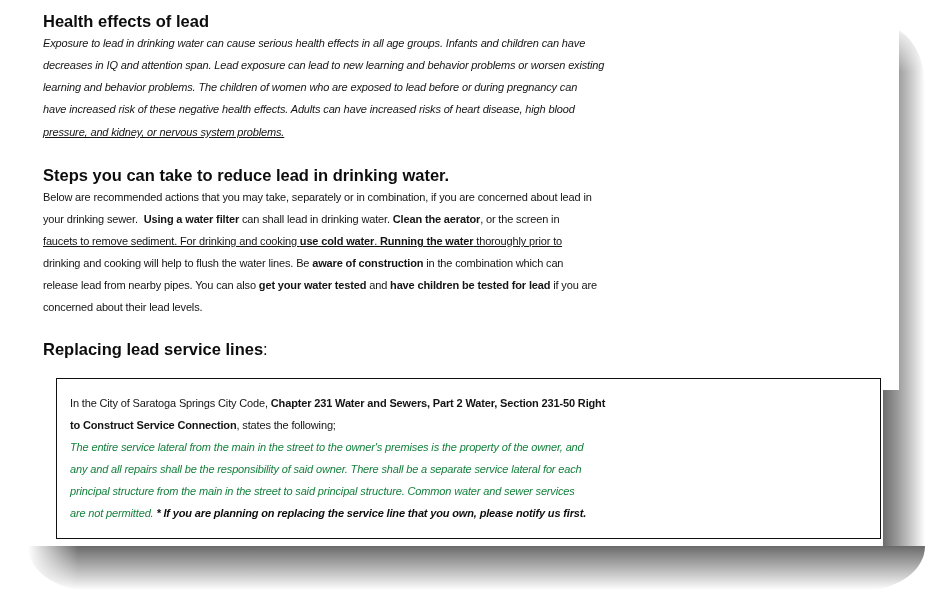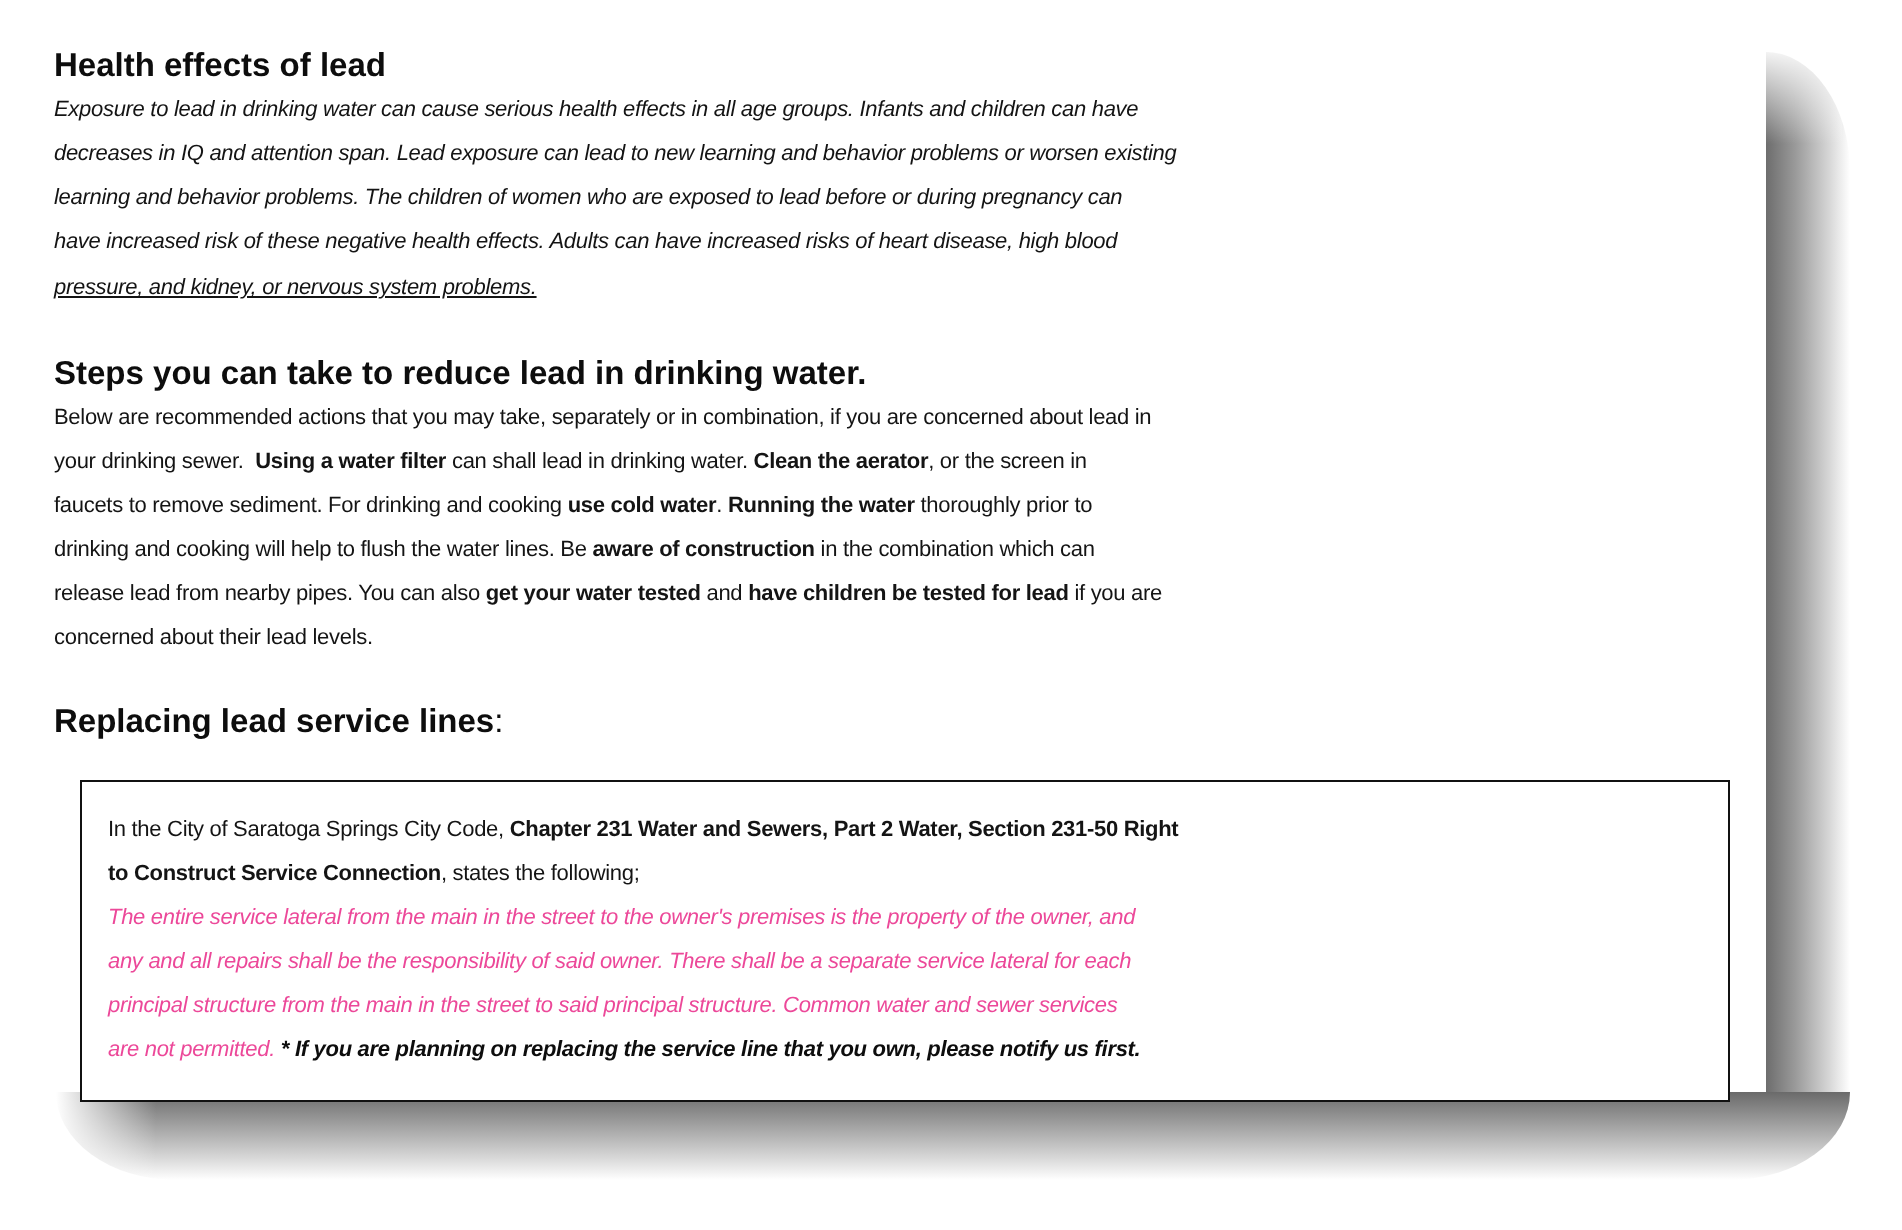--- a/index.html
+++ b/index.html
@@ -20,37 +20,37 @@
     position:absolute; left:28px; top:546px; width:897px; height:44px;
     background:linear-gradient(to bottom, #6a6a6a 0%, #9d9d9d 35%, #d8d8d8 75%, rgba(255,255,255,0) 100%);
     border-bottom-left-radius:60px 44px;
     border-bottom-right-radius:60px 44px;
   }
   .shadow-bottom-fade {
     position:absolute; left:28px; top:546px; width:50px; height:44px;
     background:linear-gradient(to right, #ffffff 0%, rgba(255,255,255,0) 100%);
   }
   .page {
-    position:absolute; left:0; top:0; width:883px; height:390px; background:#ffffff;margin-top:12px;
+    position:absolute; left:16px; top:0; width:883px; height:390px; background:#ffffff;
   }
   .content { position:absolute; left:27px; top:0; width:856px; }
   .h {
     position:absolute; left:0; font-weight:bold; font-size:16.5px; color:#0d0d0d; white-space:nowrap;
   }
   .line {
     position:absolute; left:0; font-size:11px; color:#141414; white-space:nowrap; letter-spacing:-0.15px;
   }
   .it { font-style:italic; }
   .b { font-weight:bold; }
   .box {
     position:absolute; left:40px; top:378px; width:823px; height:159px;
     border:1.5px solid #111; background:#fff;
   }
   .box .line { left:13px; }
-  .grey { color:#ec4899; }
+  .grey { color:#15803d; }
 </style>
 </head>
 <body>
 
 <div class="shadow-right"></div>
 <div class="shadow-right-top"></div>
 <div class="shadow-bottom"></div>
 <div class="shadow-bottom-fade"></div>
 
 <div class="page">
@@ -59,21 +59,21 @@
     <div class="h" style="top:12px;">Health effects of lead</div>
     <div class="line it" style="top:37px;">Exposure to lead in drinking water can cause serious health effects in all age groups. Infants and children can have</div>
     <div class="line it" style="top:59px;">decreases in IQ and attention span. Lead exposure can lead to new learning and behavior problems or worsen existing</div>
     <div class="line it" style="top:81px;">learning and behavior problems. The children of women who are exposed to lead before or during pregnancy can</div>
     <div class="line it" style="top:103px;">have increased risk of these negative health effects. Adults can have increased risks of heart disease, high blood</div>
     <div class="line it" style="top:126px;text-decoration:underline;">pressure, and kidney, or nervous system problems.</div>
 
     <div class="h" style="top:166px;">Steps you can take to reduce lead in drinking water.</div>
     <div class="line" style="top:191px;"><span>Below are recommended actions that you may take, separately or in combination, if you are concerned about lead in</span></div>
     <div class="line" style="top:213px;"><span style="white-space:pre">your drinking sewer.  </span><span class="b">Using a water filter</span><span style="white-space:pre"> can shall lead in drinking water. </span><span class="b">Clean the aerator</span><span style="white-space:pre">, or the screen in</span></div>
-    <div class="line" style="top:235px;"><span style="white-space:pre">faucets to remove sediment. For drinking and cooking </span><span class="b">use cold water</span><span style="white-space:pre">. </span><span class="b">Running the water</span><span style="white-space:pre"> thoroughly prior to</span></div>
+    <div class="line" style="top:235px;text-decoration:underline;"><span style="white-space:pre">faucets to remove sediment. For drinking and cooking </span><span class="b">use cold water</span><span style="white-space:pre">. </span><span class="b">Running the water</span><span style="white-space:pre"> thoroughly prior to</span></div>
     <div class="line" style="top:257px;"><span style="white-space:pre">drinking and cooking will help to flush the water lines. Be </span><span class="b">aware of construction</span><span style="white-space:pre"> in the combination which can</span></div>
     <div class="line" style="top:279px;"><span style="white-space:pre">release lead from nearby pipes. You can also </span><span class="b">get your water tested</span><span style="white-space:pre"> and </span><span class="b">have children be tested for lead</span><span style="white-space:pre"> if you are</span></div>
     <div class="line" style="top:301px;"><span>concerned about their lead levels.</span></div>
 
     <div class="h" style="top:340px;"><span>Replacing lead service lines</span><span style="font-weight:normal">:</span></div>
   </div>
 
   <div class="box">
     <div class="line" style="top:18px;"><span style="white-space:pre">In the City of Saratoga Springs City Code, </span><span class="b">Chapter 231 Water and Sewers, Part 2 Water, Section 231-50 Right</span></div>
     <div class="line" style="top:40px;"><span class="b">to Construct Service Connection</span><span>, states the following;</span></div>

